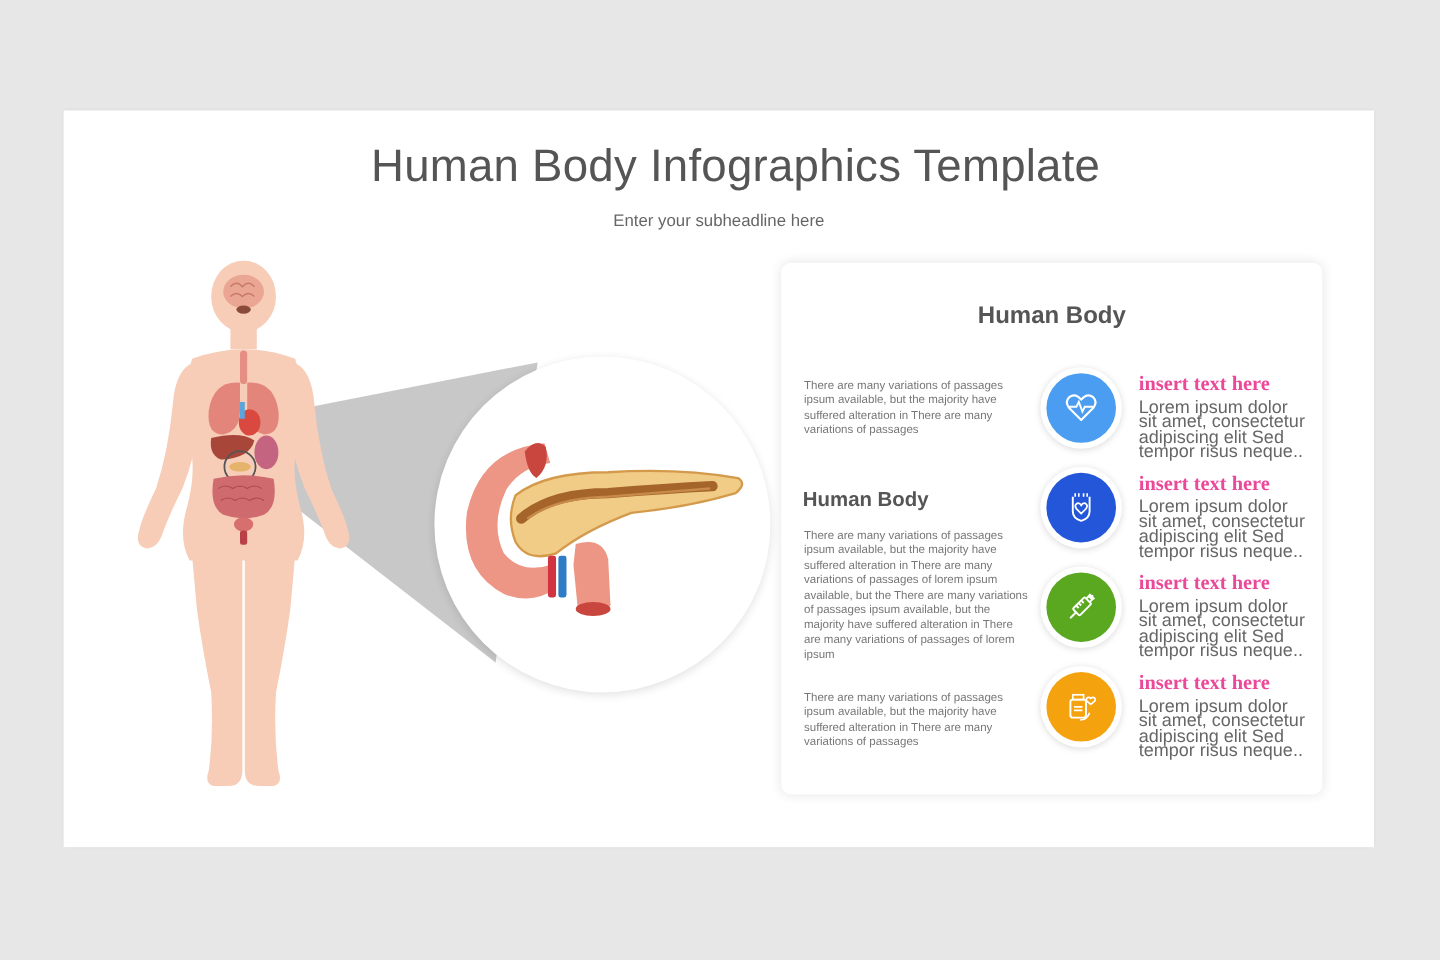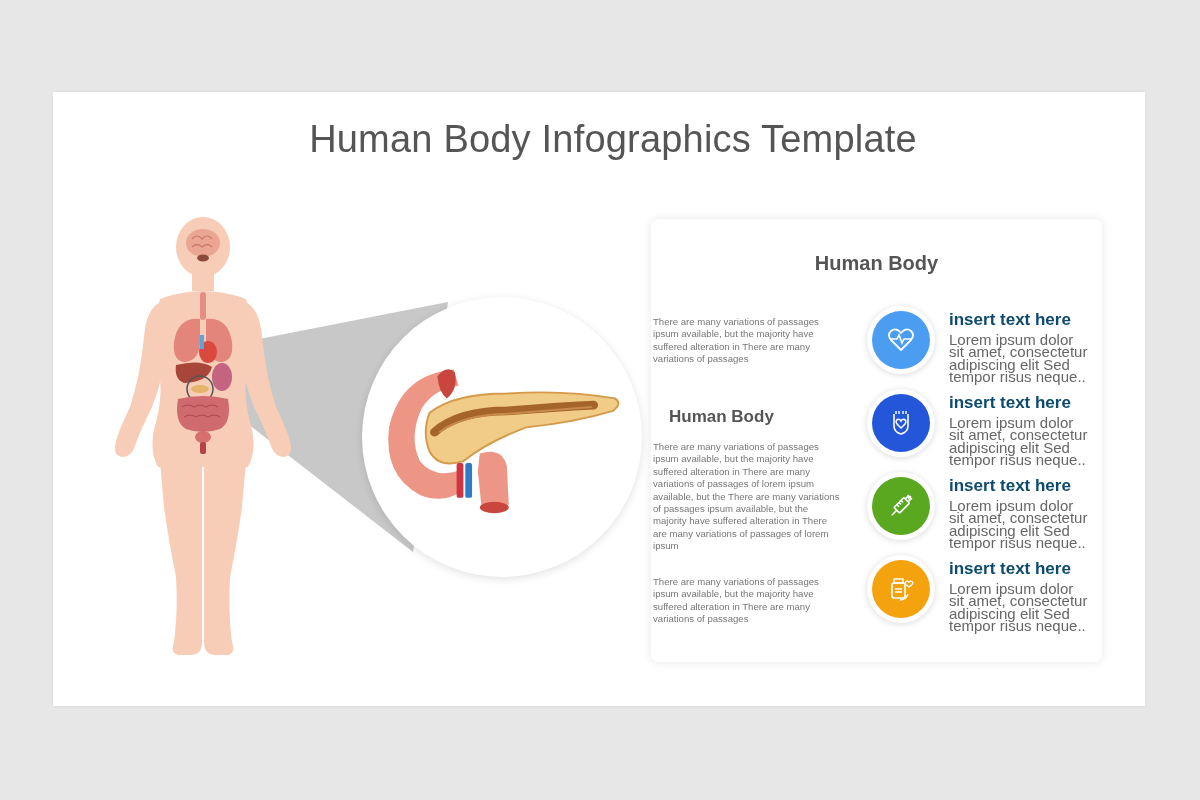--- a/index.html
+++ b/index.html
@@ -12,37 +12,38 @@
   .subtitle { position: absolute; left: 0; top: 83px; width: 1092px; text-align: center; font-size: 14px; color: #666666; }
 
   .figure { position: absolute; left: 55px; top: 125px; width: 190px; height: 450px; }
   .zoom-beam { position: absolute; left: 0; top: 0; width: 1092px; height: 614px; pointer-events: none; }
 
   .lens { position: absolute; left: 309px; top: 205px; width: 280px; height: 280px; border-radius: 50%; background: #fff; box-shadow: 0 2px 8px rgba(0,0,0,0.12); overflow: hidden; }
 
   .card { position: absolute; left: 598px; top: 127px; width: 451px; height: 443px; background: #fff; border-radius: 8px; box-shadow: 0 0 10px rgba(0,0,0,0.10); }
   .card-title { position: absolute; left: 0; top: 33px; width: 451px; text-align: center; font-size: 20px; font-weight: 700; color: #555; }
 
-  .para { position: absolute; left: 2px; width: 190px; font-size: 9.6px; line-height: 12.4px; color: #777; }
+  .para { position: absolute; left: 19px; width: 190px; font-size: 9.6px; line-height: 12.4px; color: #777; }
   .p1 { top: 97px; }
   .mid-heading { position: absolute; left: 18px; top: 188px; font-size: 17px; font-weight: 700; color: #555; }
   .p2 { top: 222px; }
   .p3 { top: 357px; }
 
   .item { position: absolute; left: 214px; width: 230px; height: 70px; }
   .badge { position: absolute; left: 2px; top: 0; width: 68px; height: 68px; border-radius: 50%; background: #fff; box-shadow: 0 1px 6px rgba(0,0,0,0.15); }
   .badge-inner { position: absolute; left: 5px; top: 5px; width: 58px; height: 58px; border-radius: 50%; display: flex; align-items: center; justify-content: center; }
-  .item-title { position: absolute; left: 84px; top: 4px; font-size: 17px; font-weight: 700; color: #0c4a6e; white-space: nowrap; }
+  .item-title { position: absolute; left: 84px; top: 4px; font-size: 17px; font-weight: 700; color: #ec4899; white-space: nowrap; font-family: Liberation Serif, serif; }
   .item-desc { position: absolute; left: 84px; top: 28px; font-size: 15px; line-height: 12.4px; color: #666; width: 140px; }
 </style>
 </head>
 <body>
 
 <div class="slide">
   <div class="title">Human Body Infographics Template</div>
+  <div class="subtitle">Enter your subheadline here</div>
 
   <svg class="zoom-beam" viewBox="0 0 1092 614">
     <polygon points="150,258 160,305 360,460 395,210" fill="#9a9a9a" opacity="0.55"></polygon>
   </svg>
 
   <svg class="figure" viewBox="0 0 190 450">
     <g fill="#f7cdb8">
 
       <ellipse cx="95" cy="30" rx="27" ry="30"></ellipse>
 

